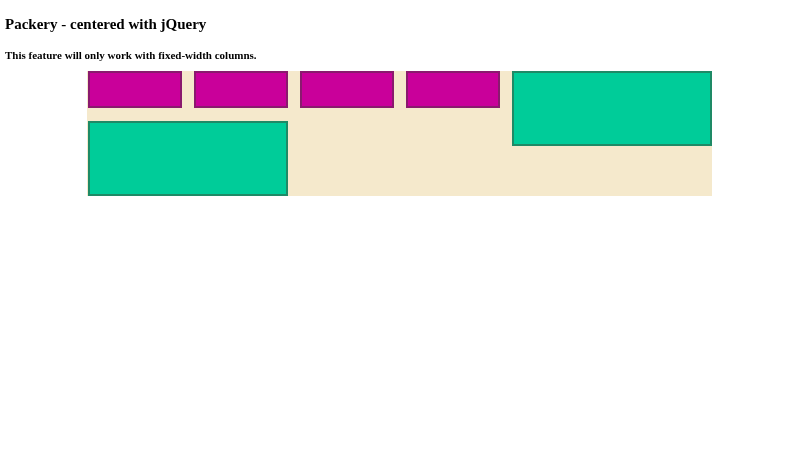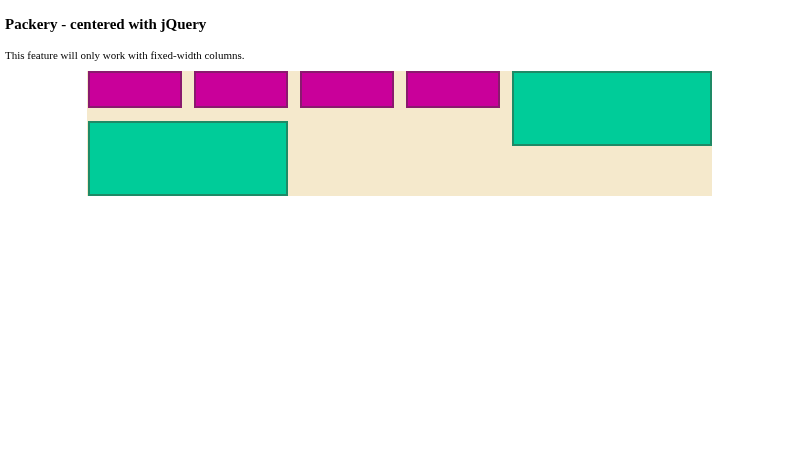--- a/index.html
+++ b/index.html
@@ -1,18 +1,18 @@
 <!DOCTYPE html>
 <html><head>
 <meta charset="utf-8">
 <style>
   html, body { margin: 0; padding: 0; background: #ffffff; }
   body { width: 800px; height: 450px; position: relative; overflow: hidden; font-family: "Liberation Serif", serif; color: #000; }
   h1 { position: absolute; left: 5px; top: 10px; margin: 0; font-size: 15px; font-weight: bold; line-height: 28px; }
-  p.note { position: absolute; left: 5px; top: 48px; margin: 0; font-size: 11px; line-height: 14px; }
+  p.note { position: absolute; left: 5px; top: 48px; margin: 0; font-size: 11px; line-height: 14px; font-weight: bold; }
   .packery { position: absolute; left: 87px; top: 71px; width: 625px; height: 125px; background: #f5e9cc; }
   .item { position: absolute; box-sizing: border-box; border: 2px solid; }
   .item.small { background: #c9009a; border-color: #8a1a6e; }
   .item.w2 { background: #00cc99; border-color: #1e8a66; }
 </style>
 </head>
 <body>
 
 <h1>Packery - centered with jQuery</h1>
 <p class="note">This feature will only work with fixed-width columns.</p>

